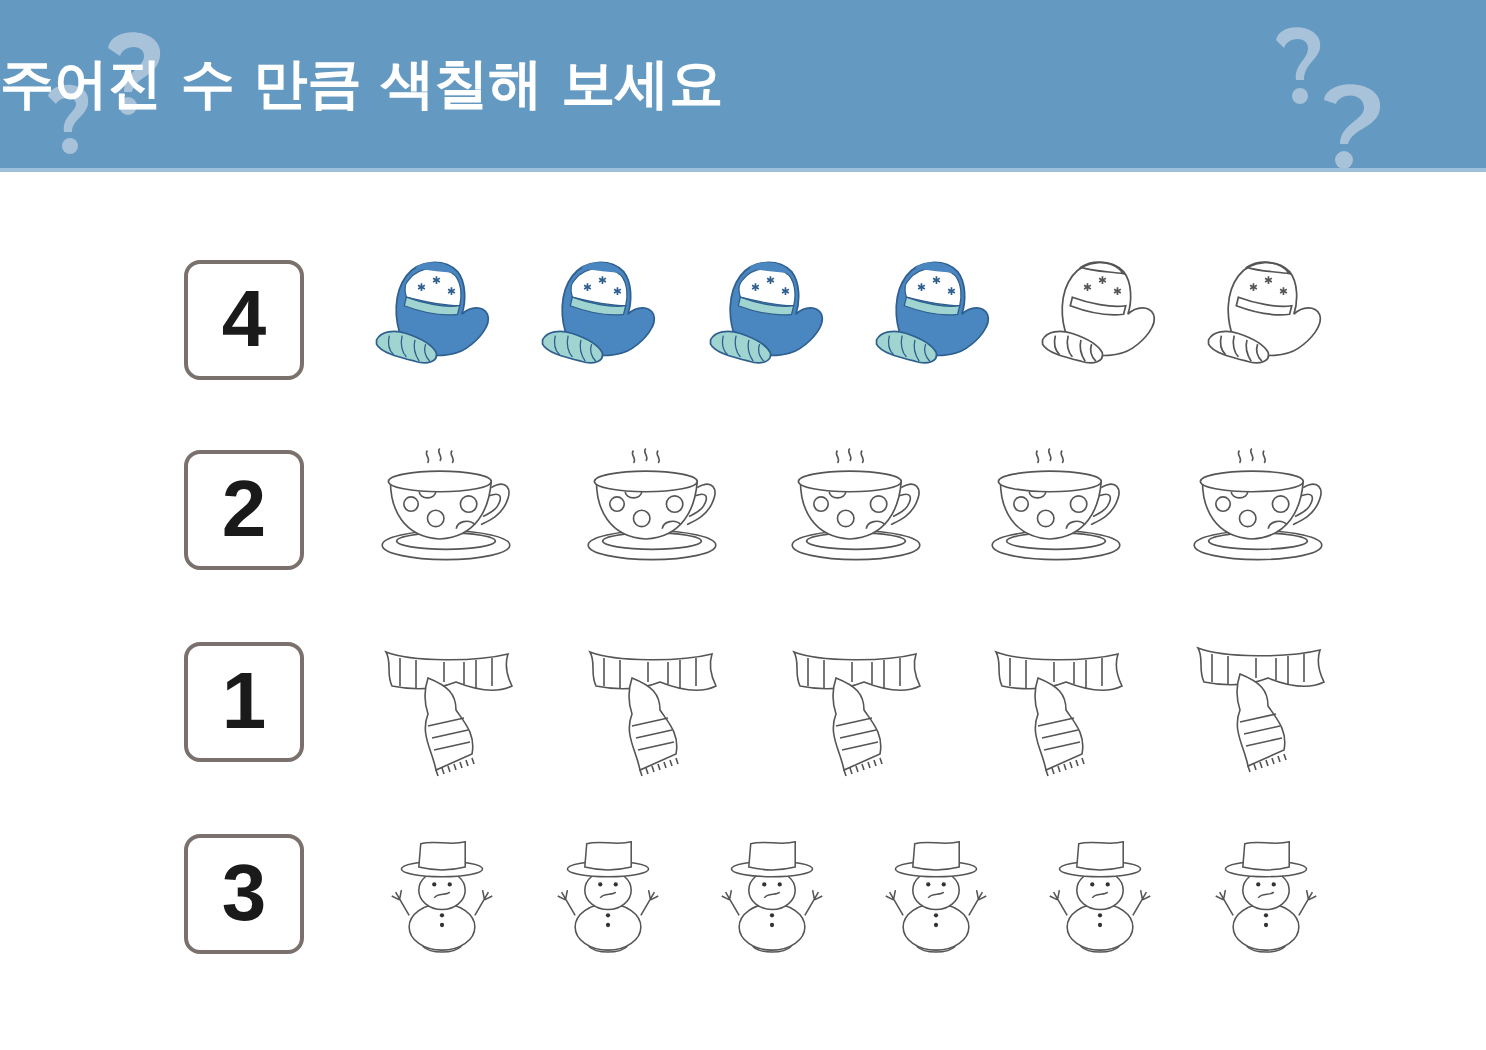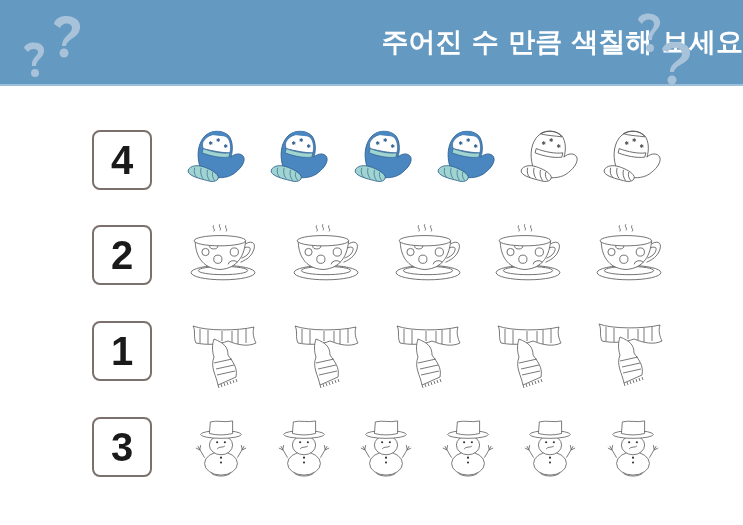--- a/index.html
+++ b/index.html
@@ -4,21 +4,21 @@
 <style>
   * { box-sizing: border-box; margin: 0; padding: 0; }
   html, body { width: 743px; height: 525px; background: #ffffff; overflow: hidden; }
   body { position: relative; font-family: "DejaVu Sans", sans-serif; }
   .header {
     position: absolute; left: 0; top: 0; width: 743px; height: 86px;
     background: #6499c1;
     border-bottom: 2px solid #9cc0dc;
   }
   .header-title {
-    position: absolute; left: 0; right: 0; top: 24px; text-align: right;
+    position: absolute; left: 0; right: 0; top: 24px; text-align: left;
     color: #ffffff; font-size: 27px; font-weight: bold; letter-spacing: 0px;
     font-family: "DejaVu Sans", sans-serif;
   }
   .qmark { position: absolute; }
   .row { position: absolute; left: 0; width: 743px; height: 80px; }
   .num-box {
     position: absolute; left: 92px; width: 60px; height: 60px;
     border: 2.5px solid #7a716c; border-radius: 8px; background: #fff;
     display: flex; align-items: center; justify-content: center;
     font-family: "Liberation Sans", sans-serif; font-weight: bold;

